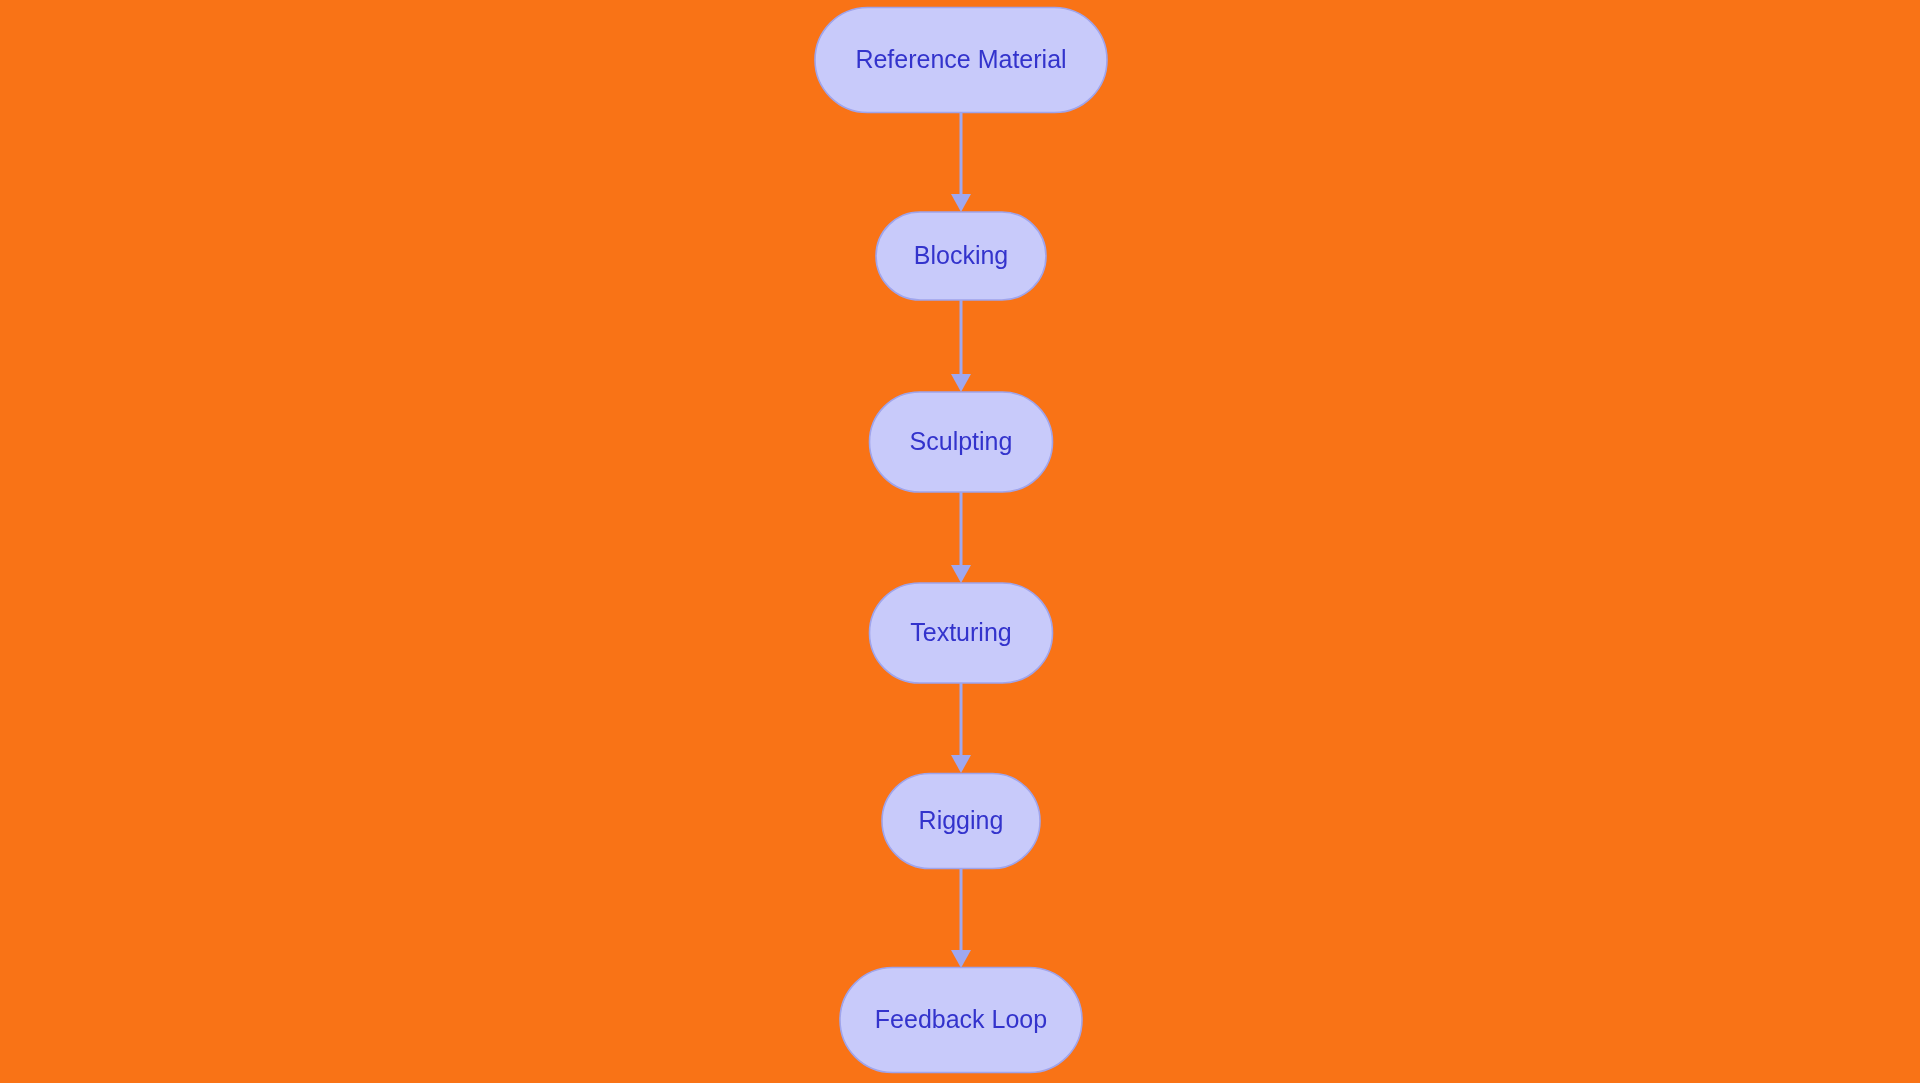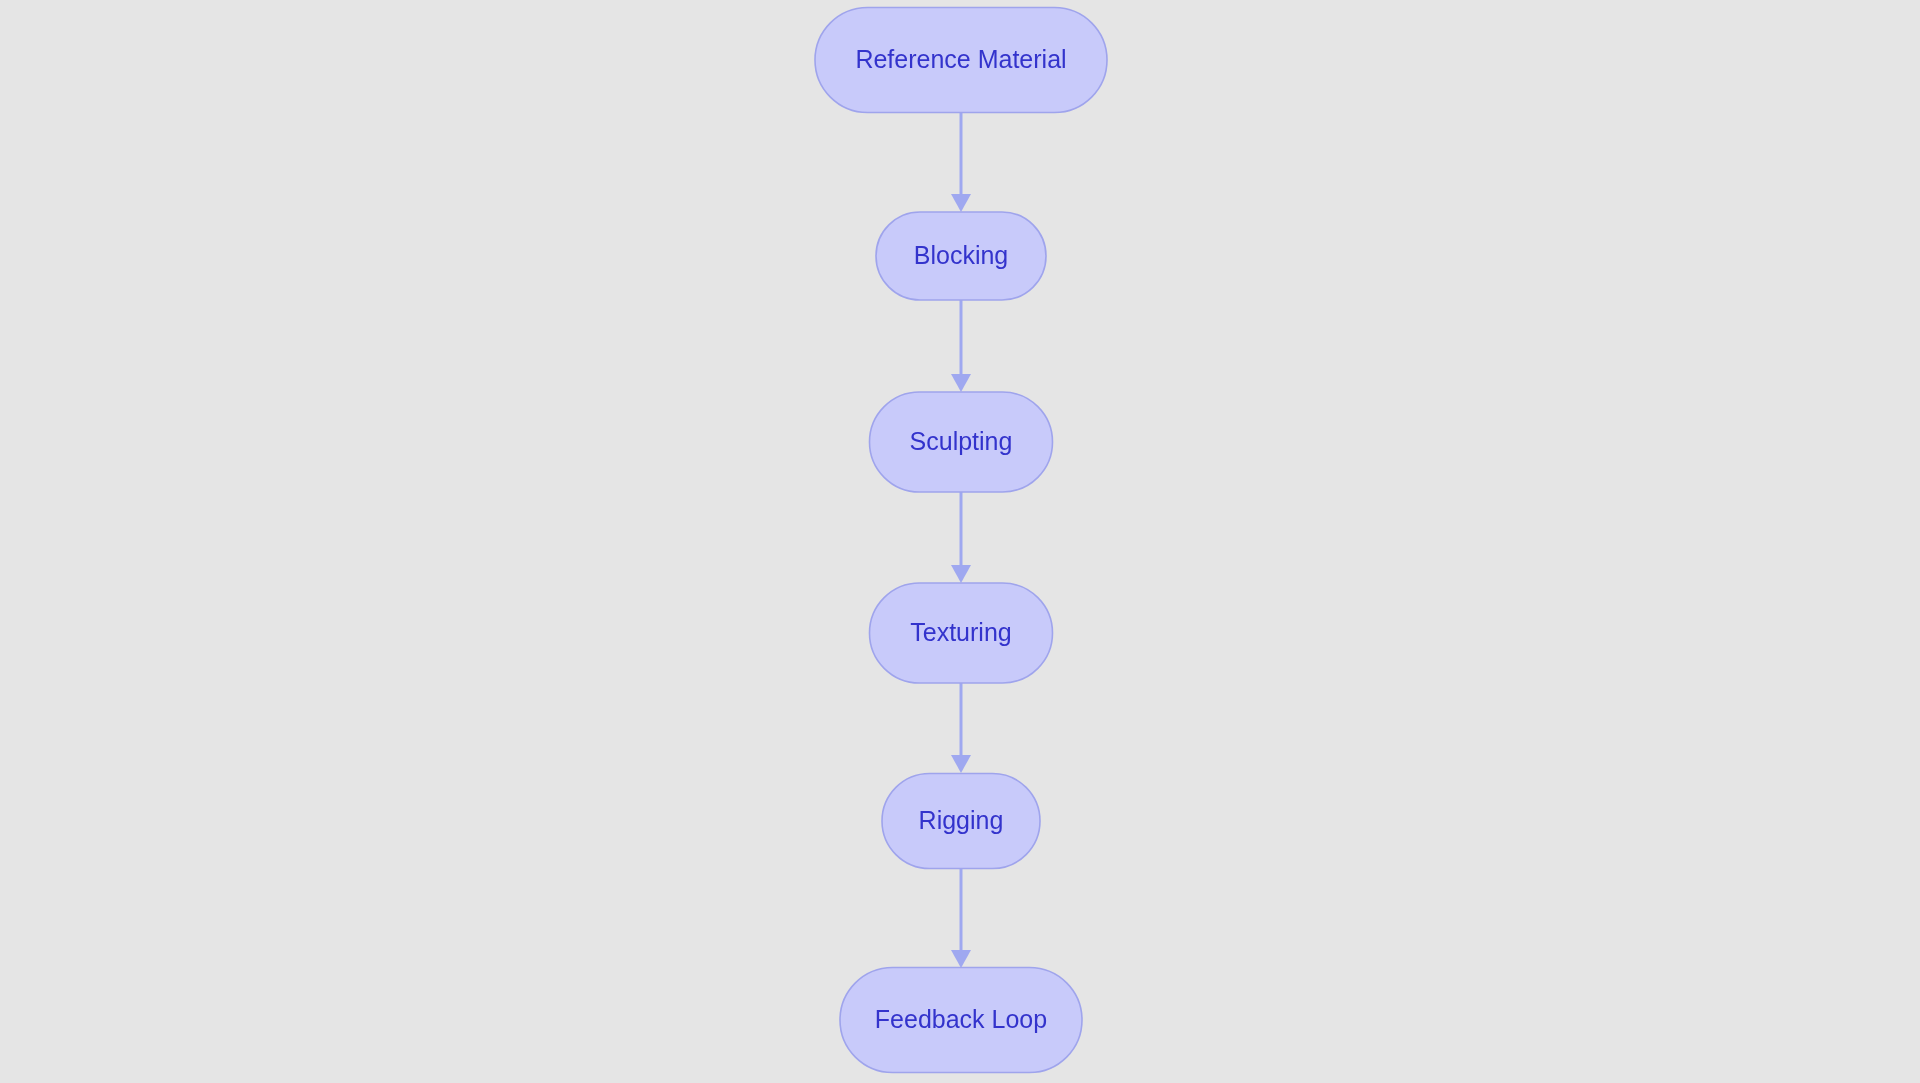--- a/index.html
+++ b/index.html
@@ -10,21 +10,21 @@
     background: #ffffff;
     overflow: hidden;
   }
   body {
     font-family: "Liberation Sans", sans-serif;
   }
   #diagram-canvas {
     position: relative;
     width: 1920px;
     height: 1083px;
-    background: #e5e5e5;
+    background: #f97316;
   }
   #flow-svg {
     position: absolute;
     top: 0;
     left: 0;
     width: 1920px;
     height: 1083px;
     display: block;
   }
   .node-shape {

